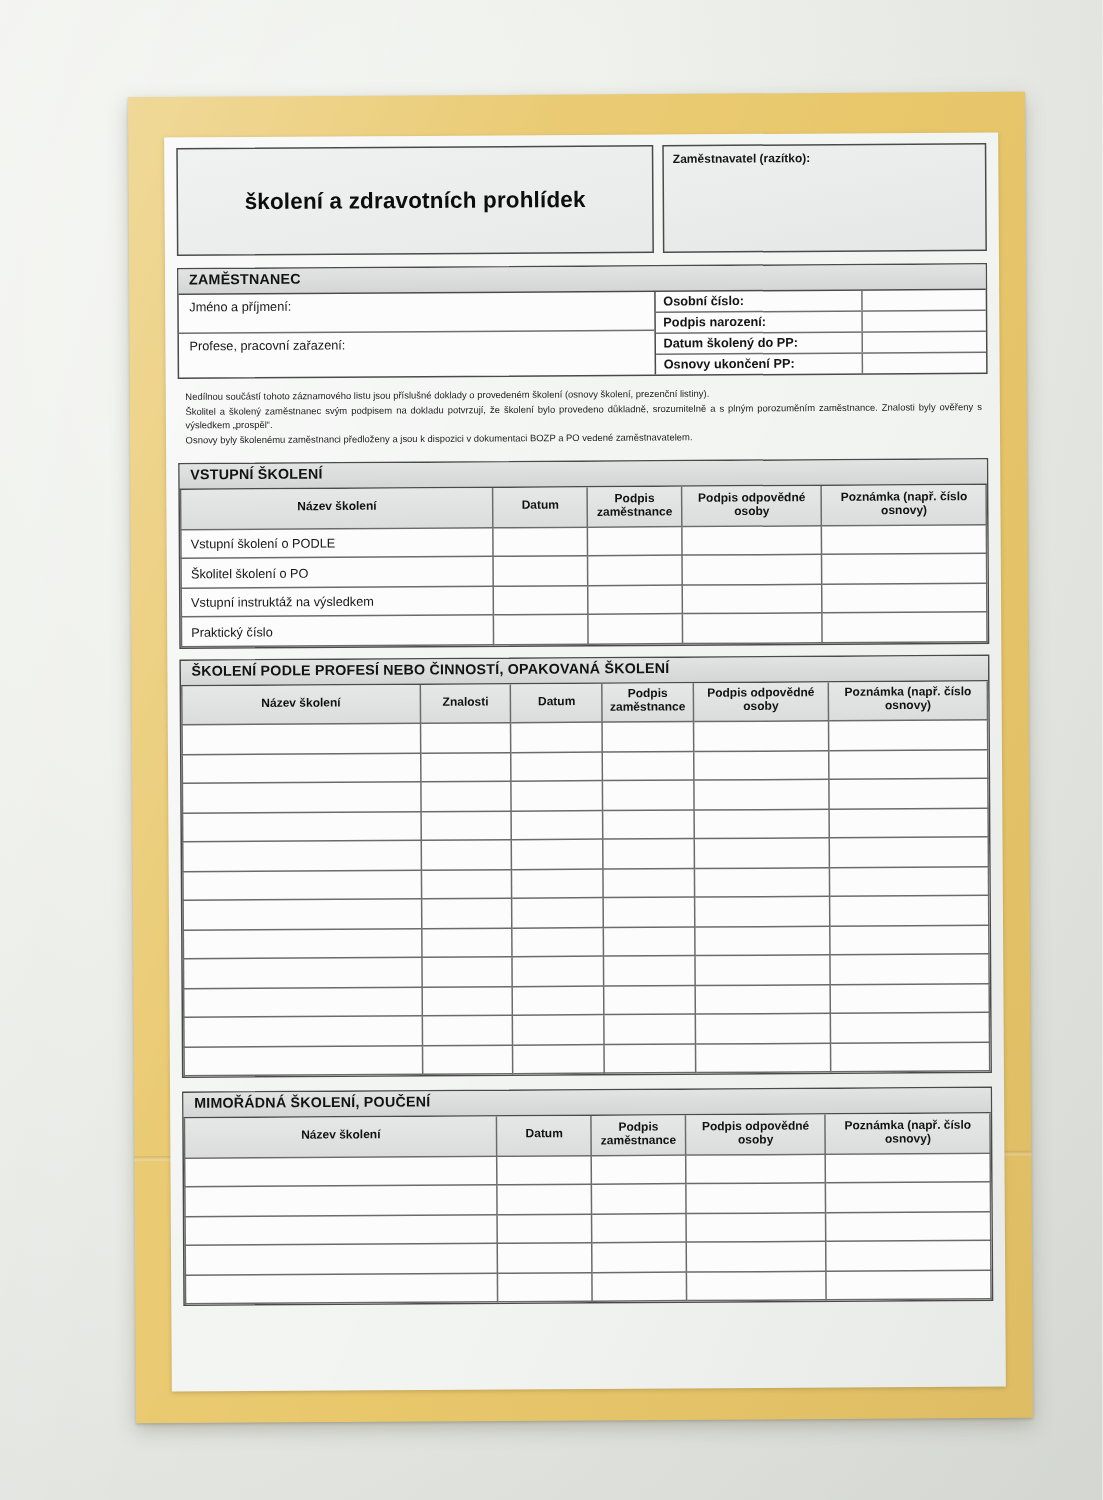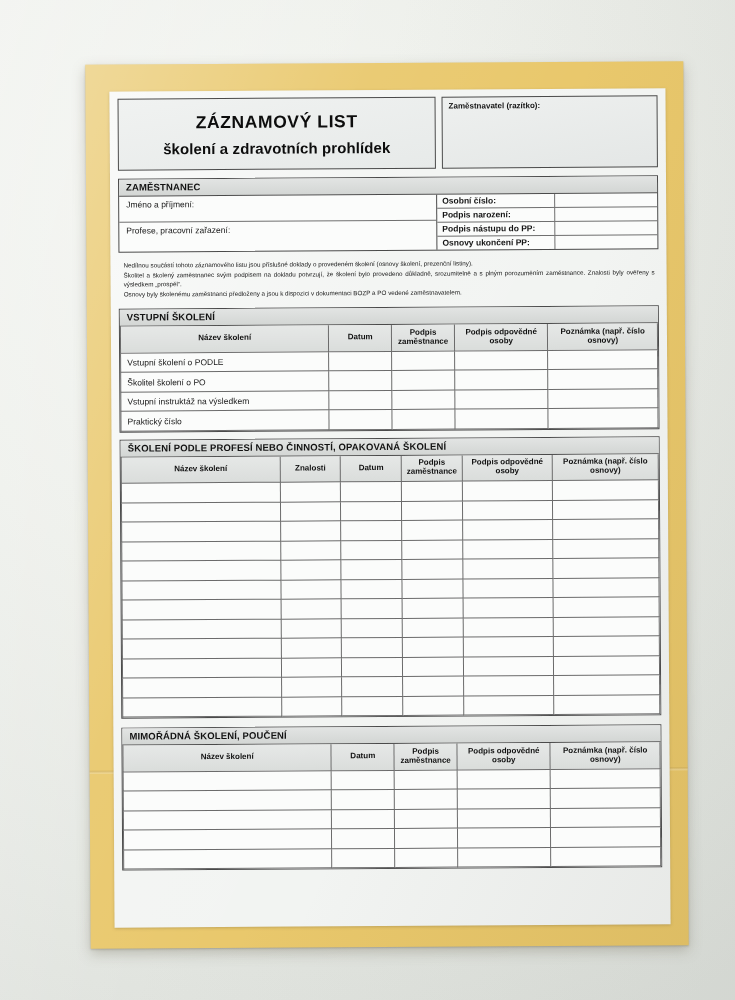--- a/index.html
+++ b/index.html
@@ -158,21 +158,21 @@
   }
   .emp-left-cell.first { border-bottom: 1px solid #6f6f6f; }
   .emp-right { flex: 1; }
   .emp-rrow {
     display: flex;
     height: 13px;
     font-size: 8.5px;
   }
   .emp-rrow + .emp-rrow { border-top: 1px solid #6f6f6f; }
   .emp-rlabel {
-    width: 118px;
+    width: 138px;
     border-right: 1px solid #6f6f6f;
     box-sizing: border-box;
     padding: 1px 0 0 5px;
     font-weight: bold;
     color: #141414;
     white-space: nowrap;
   }
   .emp-rval { flex: 1; }
 
   
@@ -228,21 +228,20 @@
 <div class="folder">
   <div class="folder-sheen"></div>
   <div class="folder-fold"></div>
 
   <div class="page">
     <div class="page-sheen"></div>
     <div class="page-inner">
 
       <div class="header-row">
         <div class="title-box">
-          <div class="title-main">ZÁZNAMOVÝ LIST</div>
           <div class="title-sub">školení a zdravotních prohlídek</div>
         </div>
         <div class="stamp-box">
           <div class="stamp-label">Zaměstnavatel (razítko):</div>
         </div>
       </div>
 
       <div class="blk emp">
         <div class="bar">ZAMĚSTNANEC</div>
         <div class="emp-grid">
@@ -253,21 +252,21 @@
           <div class="emp-right">
             <div class="emp-rrow">
               <div class="emp-rlabel">Osobní číslo:</div>
               <div class="emp-rval"></div>
             </div>
             <div class="emp-rrow">
               <div class="emp-rlabel">Podpis narození:</div>
               <div class="emp-rval"></div>
             </div>
             <div class="emp-rrow">
-              <div class="emp-rlabel">Podpis nástupu do PP:</div>
+              <div class="emp-rlabel">Datum školený do PP:</div>
               <div class="emp-rval"></div>
             </div>
             <div class="emp-rrow">
               <div class="emp-rlabel">Osnovy ukončení PP:</div>
               <div class="emp-rval"></div>
             </div>
           </div>
         </div>
       </div>
 

